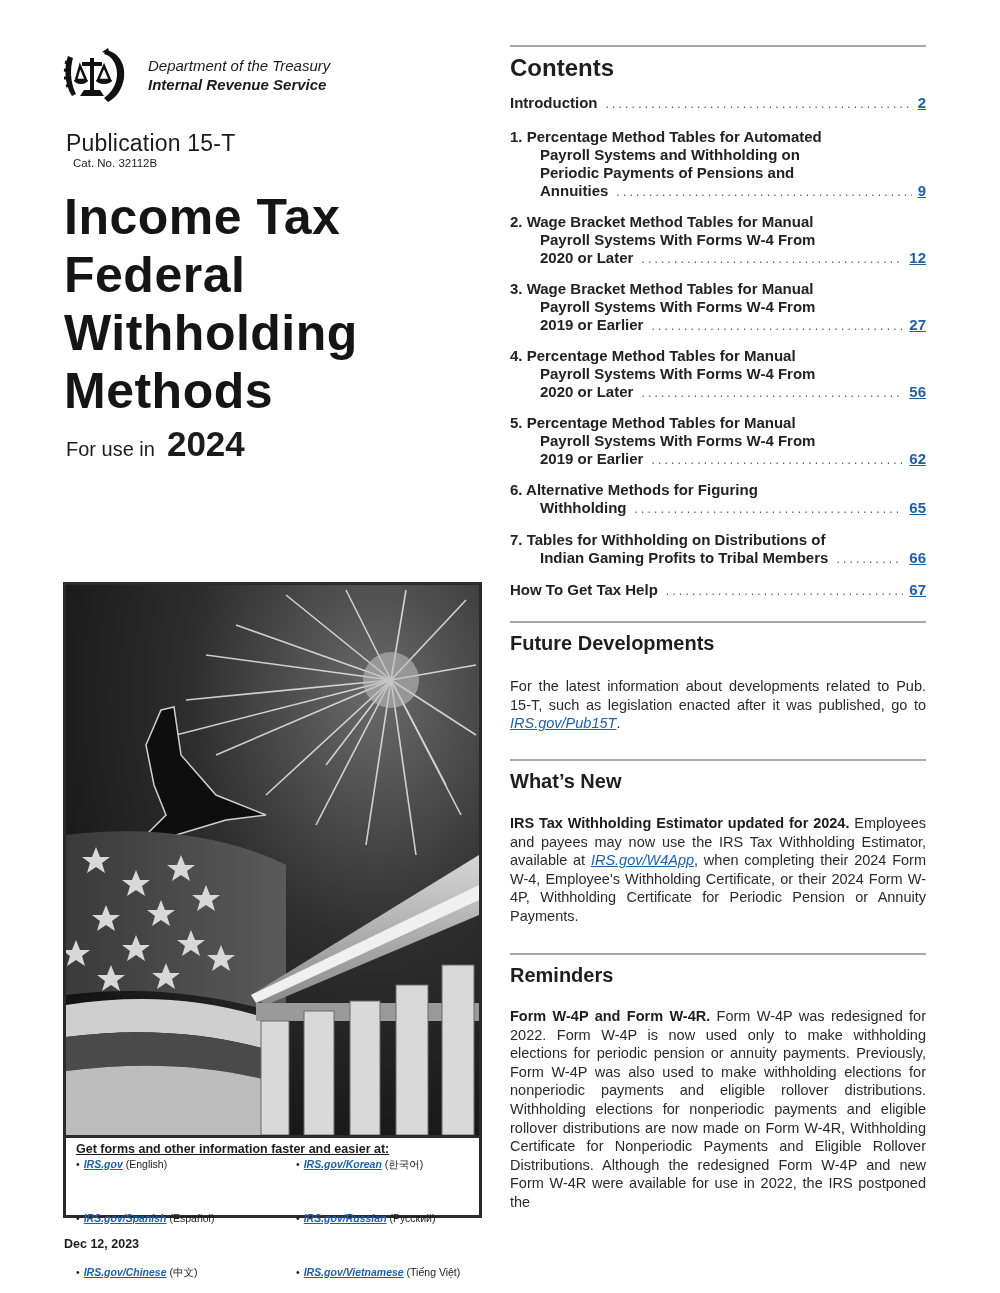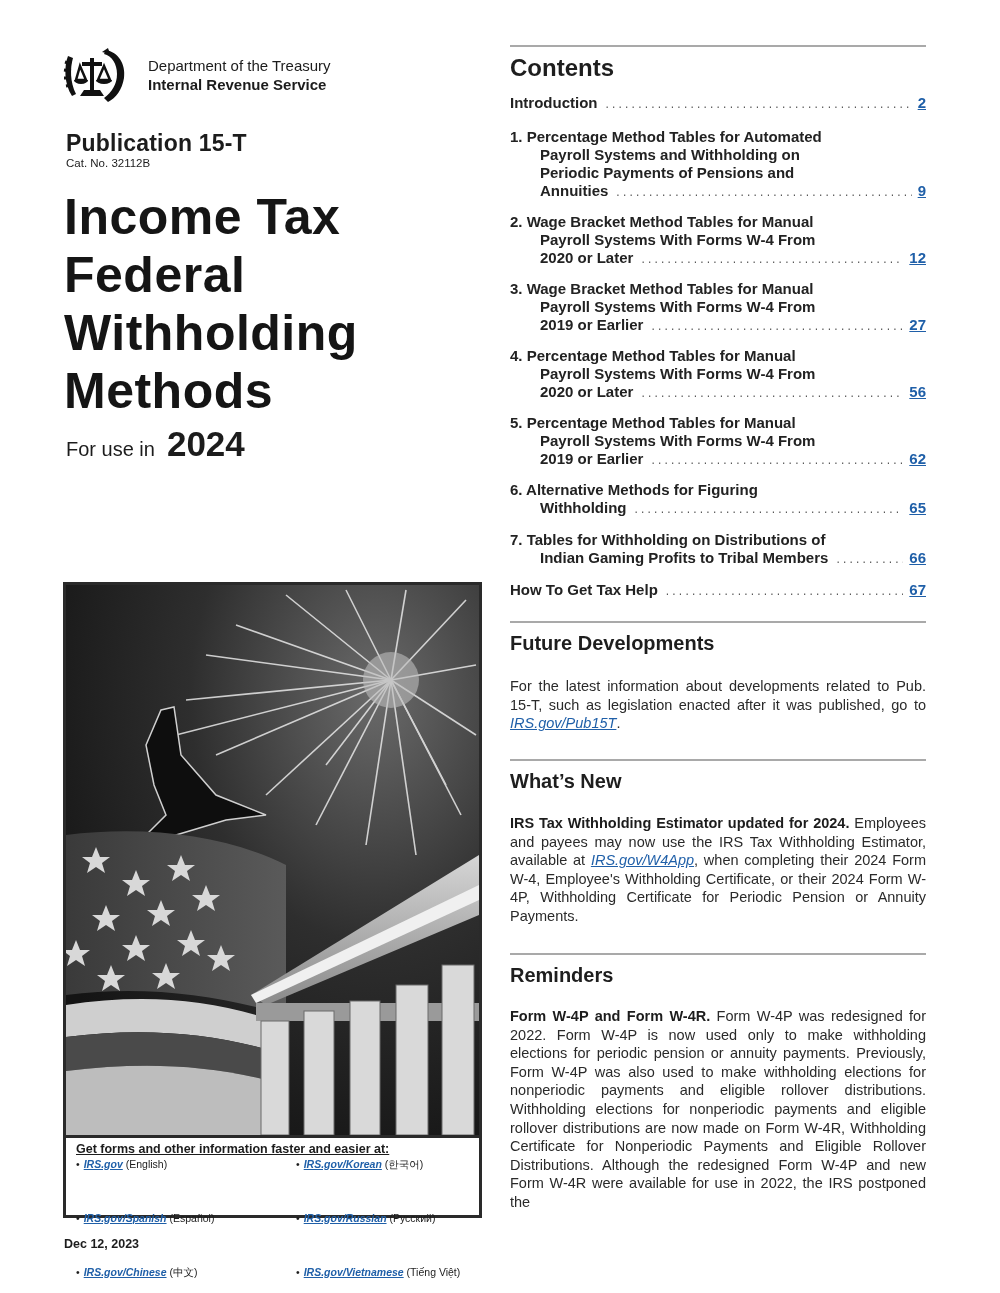--- a/index.html
+++ b/index.html
@@ -1,27 +1,27 @@
 <!DOCTYPE html>
 <html><head>
 <meta charset="utf-8">
 <style>
   * { box-sizing: border-box; margin: 0; padding: 0; }
   html, body { width: 1000px; height: 1293px; background: #ffffff; overflow: hidden; }
   body { position: relative; font-family: "Liberation Sans", sans-serif; color: #1c1c1c; }
 
   
-  .logo-block { position: absolute; left: 62px; top: 46px; display: flex; align-items: center; }
+  .logo-block { position: absolute; left: 62px; top: 46px; display: flex; align-items: center; font-style: italic; }
   .irs-logo { width: 66px; height: 58px; }
   .agency { margin-left: 20px; font-size: 15px; line-height: 19px; }
   .agency .dept { font-weight: normal; }
   .agency .irs { font-weight: bold; }
 
-  .pub-number { position: absolute; left: 66px; top: 130px; font-size: 23px; font-weight: bold; letter-spacing: 0.2px; }
-  .cat-no { position: absolute; left: 66px; top: 157px; font-size: 11.5px; }
+  .pub-number { position: absolute; left: 66px; top: 130px; font-size: 23px; font-weight: normal; letter-spacing: 0.2px; }
+  .cat-no { position: absolute; left: 73px; top: 157px; font-size: 11.5px; }
 
   .main-title { position: absolute; left: 64px; top: 188px; font-size: 50px; line-height: 58px; font-weight: 900; letter-spacing: 0.5px; color: #151515; }
   .main-title span { display: block; }
 
   .for-use { position: absolute; left: 66px; top: 424px; display: flex; align-items: baseline; }
   .for-use .lbl { font-size: 20px; }
   .for-use .yr { font-size: 35px; font-weight: bold; margin-left: 12px; }
 
   .cover-frame { position: absolute; left: 63px; top: 582px; width: 419px; height: 636px; border: 3px solid #2a2a2a; background: #fff; }
   .cover-art { position: absolute; left: 0; top: 0; width: 413px; height: 550px; }

